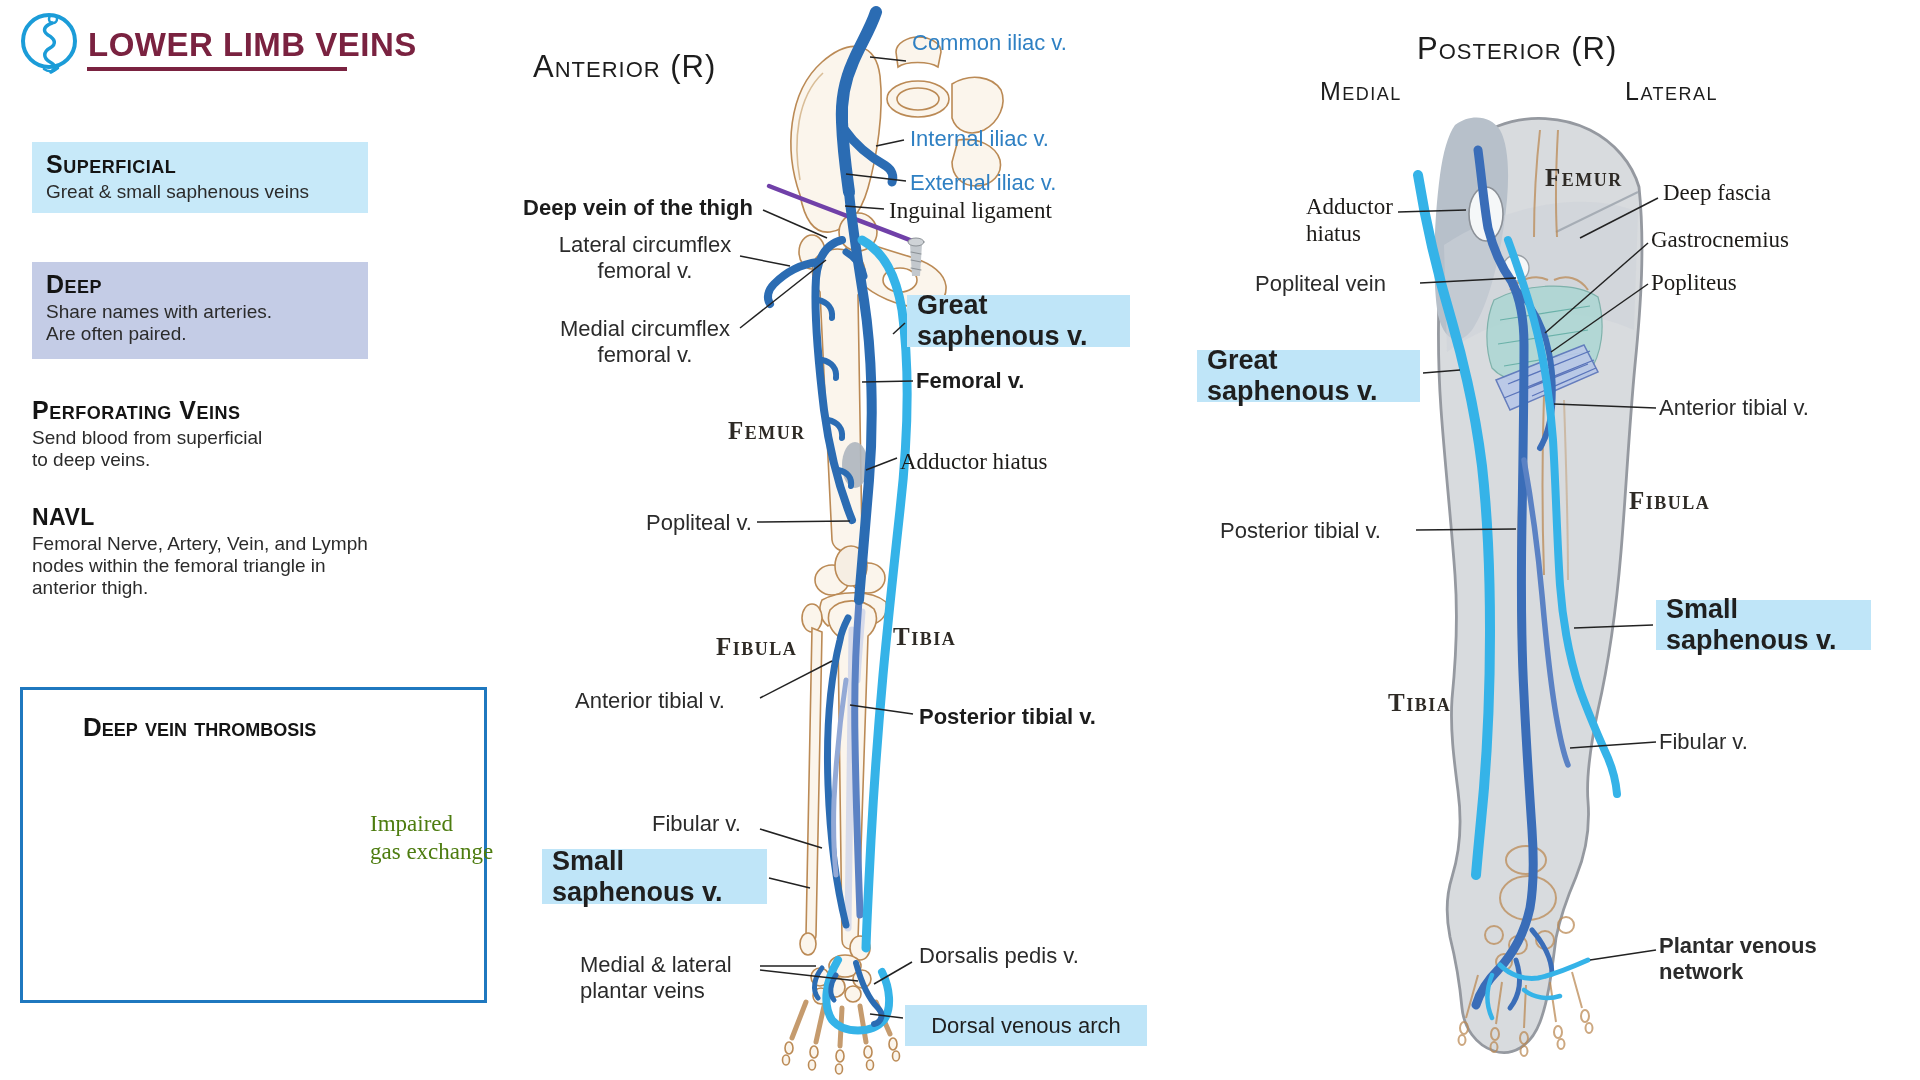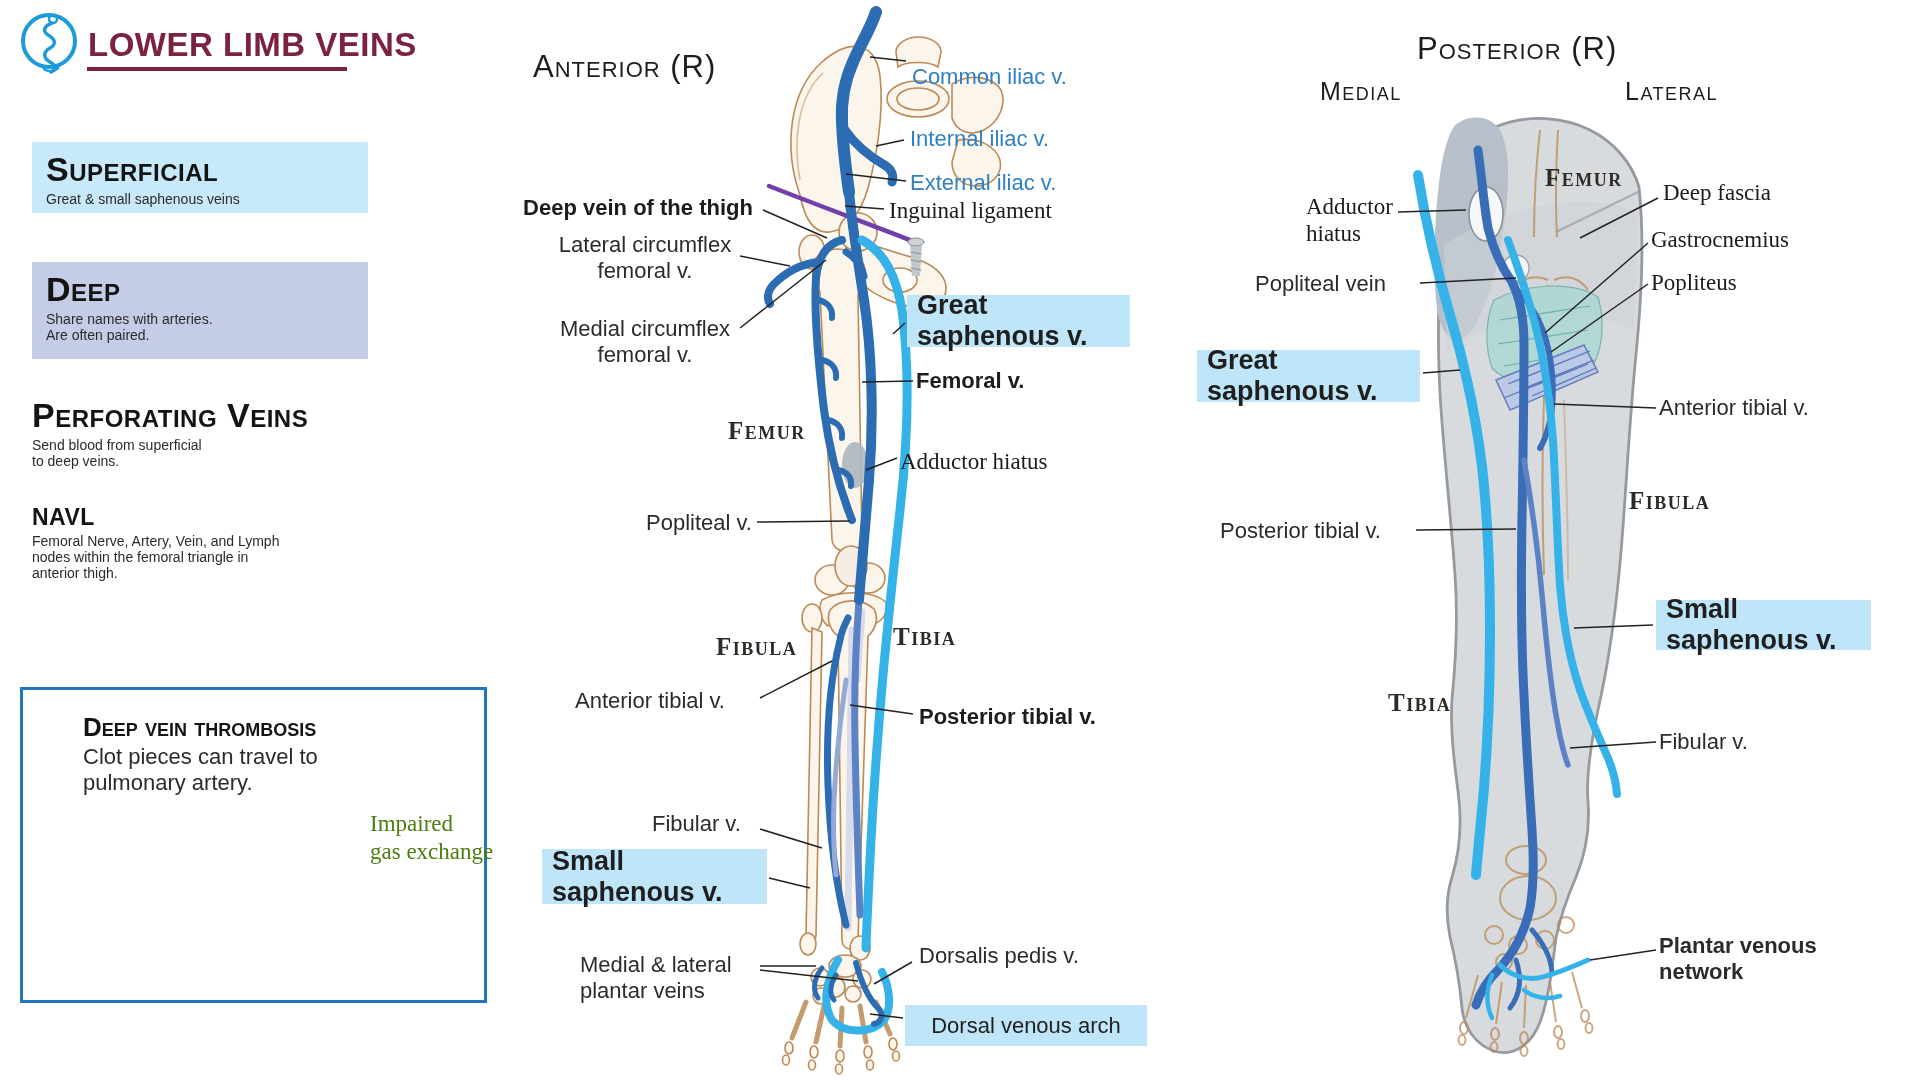--- a/index.html
+++ b/index.html
@@ -18,39 +18,39 @@
   .panel-title{position:absolute;font-variant:small-caps;font-size:31px;font-weight:500;
                letter-spacing:1px;color:#1d1d1d;z-index:3;}
   .side-title{position:absolute;font-variant:small-caps;font-size:25px;font-weight:500;
               letter-spacing:1.5px;color:#1d1d1d;z-index:3;}
   
   #main-title{position:absolute;left:88px;top:26px;font-size:33px;font-weight:700;
               letter-spacing:.5px;color:#7a2240;z-index:3;}
   #title-rule{position:absolute;left:87px;top:67px;width:260px;height:4px;background:#7a2240;z-index:3;}
   
   .legbox{position:absolute;box-sizing:border-box;padding:8px 14px;z-index:3;}
-  .leg-h{font-variant:small-caps;font-size:34px;font-weight:600;color:#141414;letter-spacing:.5px;}
-  .leg-b{font-size:14px;color:#2b2b2b;white-space:pre-line;line-height:1.16;margin-top:2px;}
+  .leg-h{font-variant:small-caps;font-size:25px;font-weight:600;color:#141414;letter-spacing:.5px;}
+  .leg-b{font-size:19px;color:#2b2b2b;white-space:pre-line;line-height:1.16;margin-top:2px;}
   #box-superficial{left:32px;top:142px;width:336px;height:71px;background:#c7e9f9;}
   #box-deep{left:32px;top:262px;width:336px;height:97px;background:#c4cce6;}
   #box-perforating{left:32px;top:388px;width:360px;}
   #box-navl{left:32px;top:496px;width:480px;}
   #box-navl .leg-h{font-variant:normal;font-size:23px;font-weight:700;}
   
   #dvt{position:absolute;left:20px;top:687px;width:467px;height:316px;border:3px solid #1f78bf;
        box-sizing:border-box;z-index:2;background:#fff;}
   #dvt-title{position:absolute;left:83px;top:712px;font-variant:small-caps;font-size:26px;
              font-weight:650;color:#141414;z-index:3;}
   #dvt-body{position:absolute;left:83px;top:744px;font-size:22px;color:#2b2b2b;
             white-space:pre-line;line-height:1.18;z-index:3;}
   #lung-caption{position:absolute;left:370px;top:810px;font-family:"Liberation Serif",serif;
                 font-size:23px;color:#4d7c0f;white-space:pre-line;line-height:1.2;z-index:3;}
   
   #a-title{left:533px;top:49px;}
-  #a-common{left:912px;top:64px;text-align:right;}
+  #a-common{left:912px;top:30px;text-align:right;}
   #a-internal{left:910px;top:126px;}
   #a-external{left:910px;top:170px;}
   #a-inguinal{left:889px;top:197px;}
   #a-deepvein{left:514px;top:195px;width:248px;}
   #a-latcirc{left:552px;top:232px;width:186px;}
   #a-medcirc{left:552px;top:316px;width:186px;}
   #a-greatsaph{left:907px;top:295px;width:223px;height:52px;font-weight:700;}
   #a-femoral{left:916px;top:368px;}
   #a-femur{left:728px;top:416px;}
   #a-adductor{left:900px;top:448px;}
@@ -319,22 +319,20 @@
   </div>
   <div class="legbox" id="box-navl" style="padding-left:0;">
     <div class="leg-h">NAVL</div>
     <div class="leg-b">Femoral Nerve, Artery, Vein, and Lymph
 nodes within the  femoral triangle in
 anterior thigh.</div>
   </div>
 
   <div id="dvt"></div>
   <div id="dvt-title">Deep vein thrombosis</div>
-  <div id="dvt-body">Clot pieces can travel to
-pulmonary artery.</div>
   <div id="lung-caption">Impaired
 gas exchange</div>
 
   <div class="panel-title" id="a-title">Anterior (R)</div>
   <div class="lbl blue" id="a-common">Common iliac v.</div>
   <div class="lbl blue" id="a-internal">Internal iliac v.</div>
   <div class="lbl blue" id="a-external">External iliac v.</div>
   <div class="lbl serif" id="a-inguinal">Inguinal ligament</div>
   <div class="lbl bold right" id="a-deepvein">Deep vein of the thigh</div>
   <div class="lbl right" id="a-latcirc">Lateral circumflex

